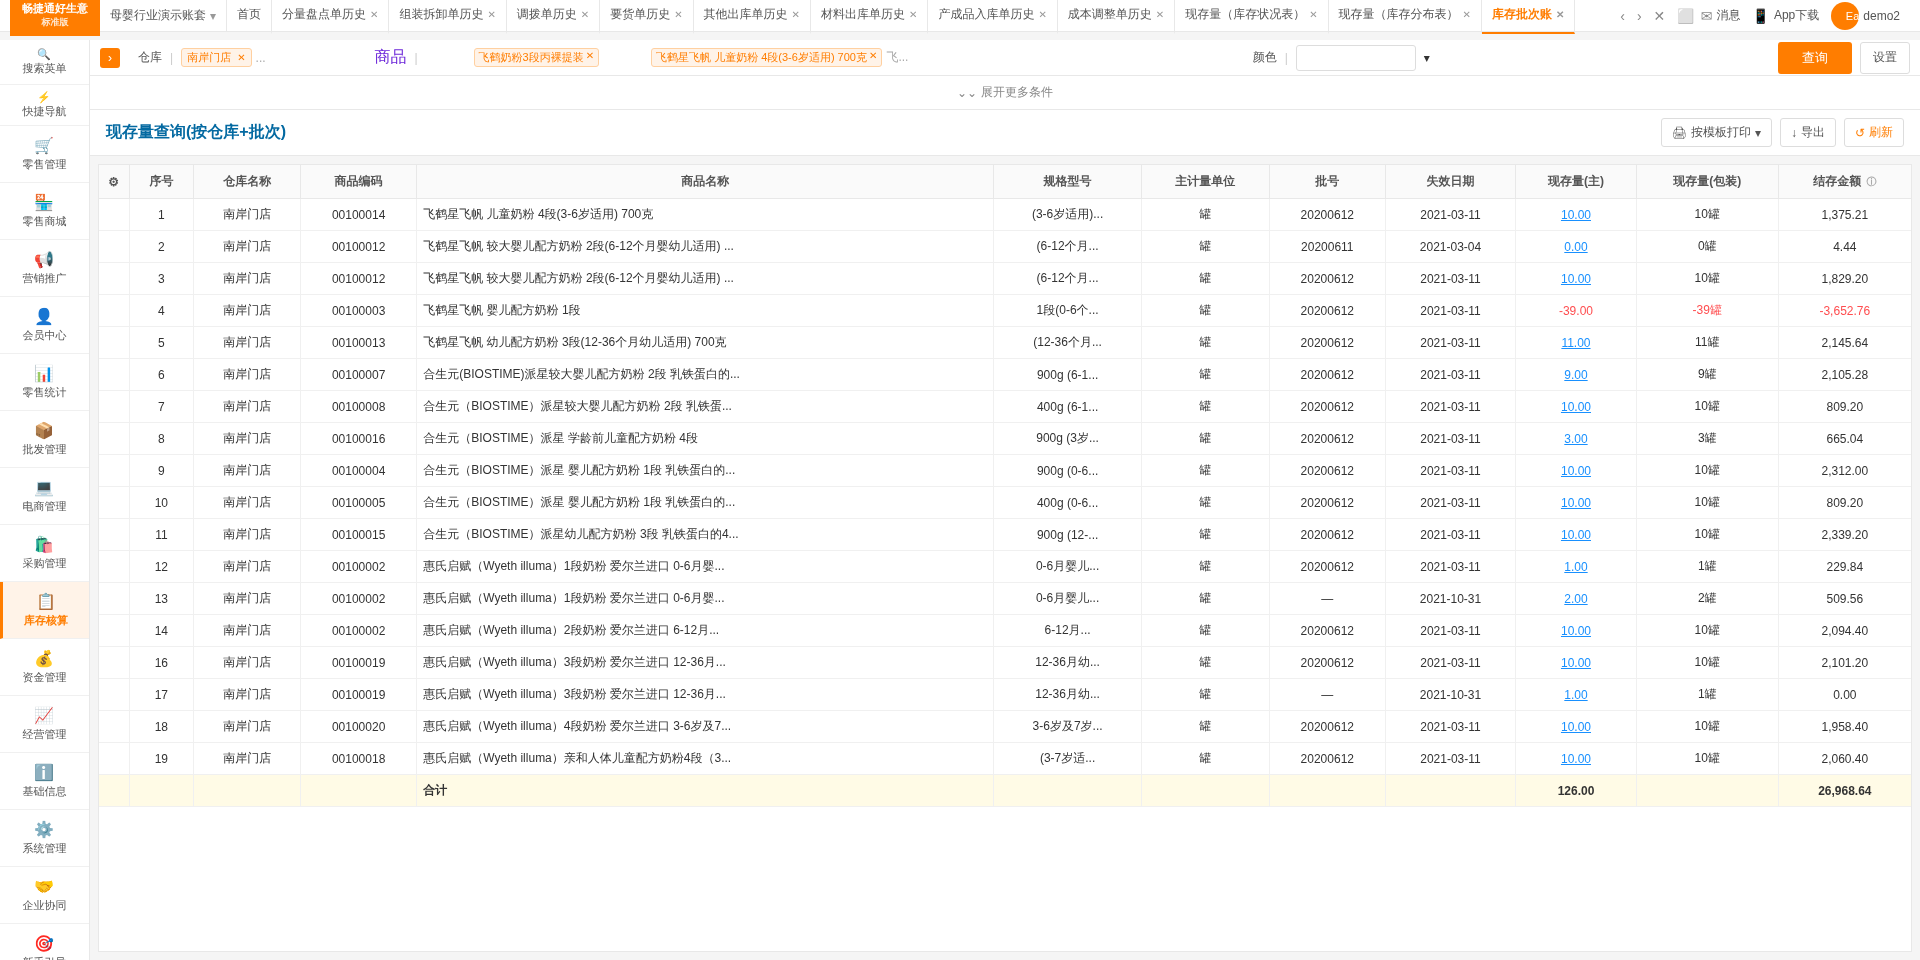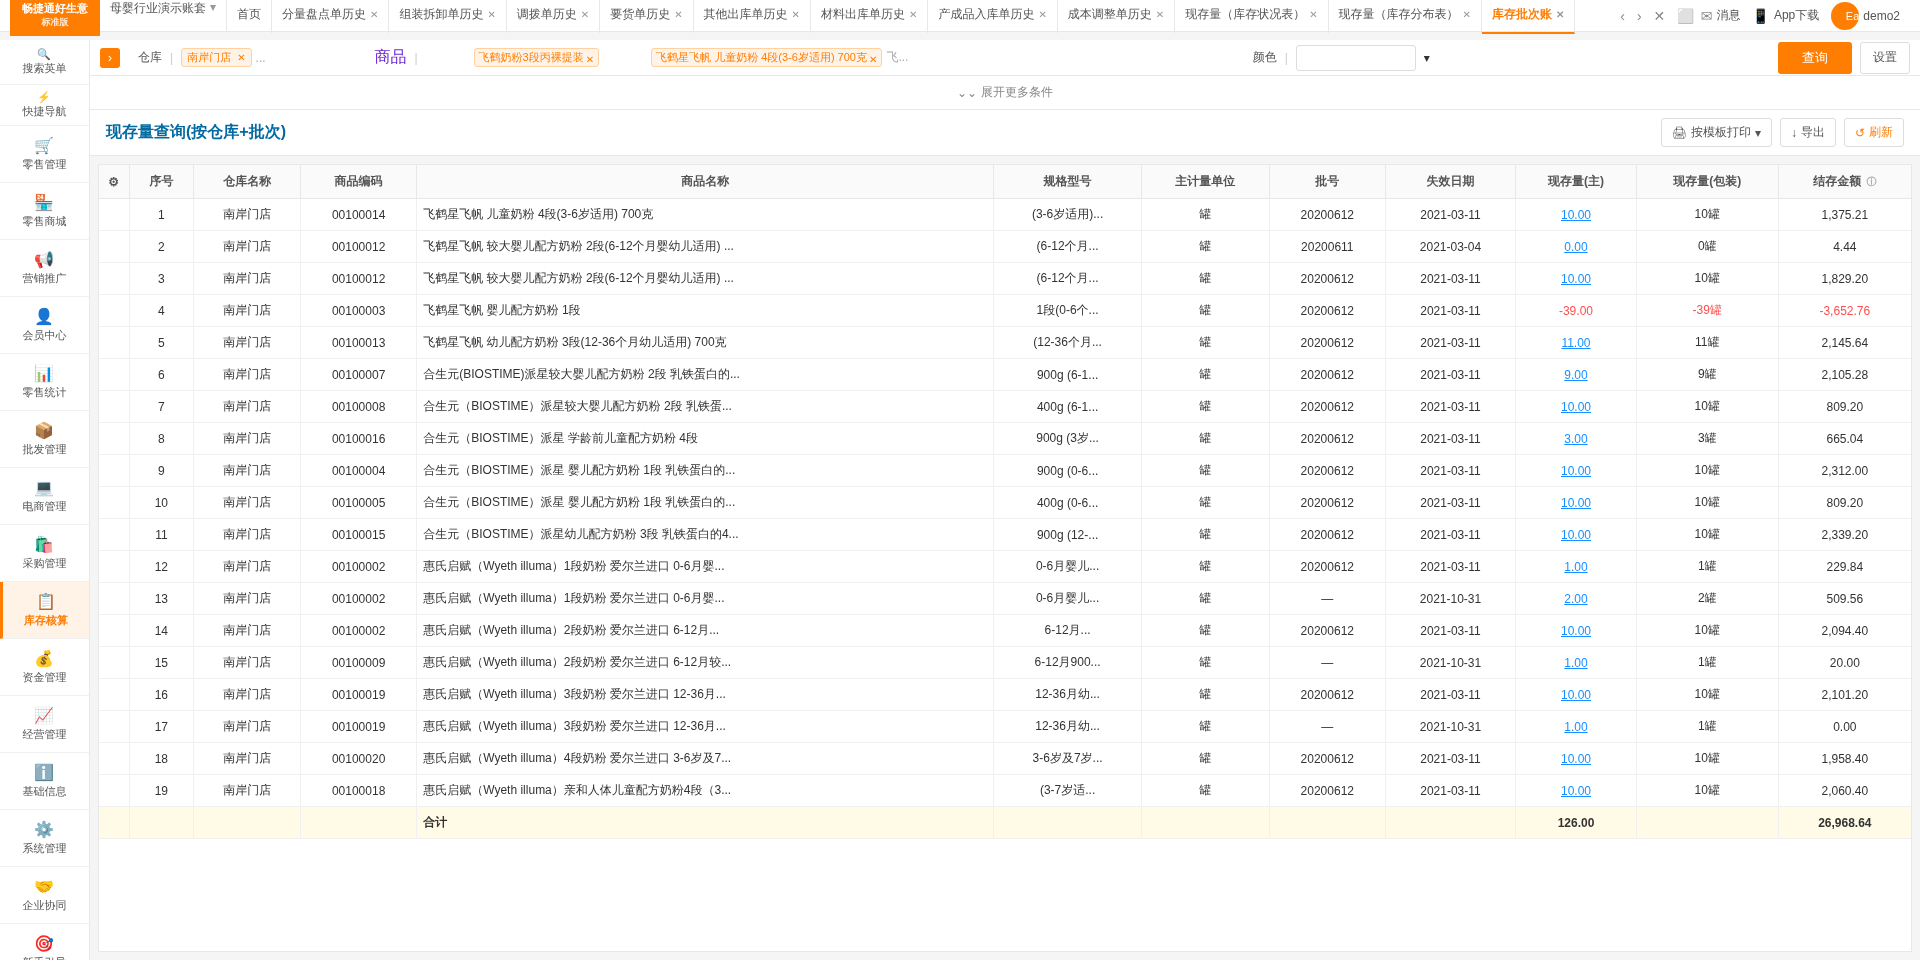--- a/index.html
+++ b/index.html
@@ -29,21 +29,21 @@
       height: 40px;
       color: #fff;
       font-size: 10px;
       font-weight: bold;
       padding: 2px;
     }
     .logo-text { font-size: 11px; line-height: 1.2; text-align: center; }
     .logo-sub { font-size: 9px; color: rgba(255,255,255,0.8); }
     .dropdown-selector {
       display: flex;
-      align-items: flex-start;
+      align-items: center;
       padding: 0 10px;
       font-size: 12px;
       color: #555;
       border-right: 1px solid #e8e8e8;
       height: 100%;
       cursor: pointer;
       white-space: nowrap;
     }
     .dropdown-selector span.arrow { margin-left: 4px; color: #999; }
 
@@ -248,21 +248,21 @@
       min-width: 120px;
     }
     .filter-tag {
       background: #fff3e8;
       color: #ff7d00;
       border: 1px solid #ffd0a0;
       border-radius: 3px;
       padding: 1px 4px;
       font-size: 11px;
       display: flex;
-      align-items: flex-end;
+      align-items: flex-start;
       gap: 2px;
       margin-left: 48px;
     }
     .filter-tag .tag-close { cursor: pointer; font-size: 10px; }
     .filter-dots { color: #aaa; font-size: 12px; cursor: pointer; }
     .btn-query {
       background: #ff7d00;
       color: #fff;
       border: none;
       border-radius: 3px;
@@ -755,34 +755,20 @@
               <td>6-12月...</td>
               <td>罐</td>
               <td>20200612</td>
               <td>2021-03-11</td>
               <td class="td-link">10.00</td>
               <td>10罐</td>
               <td>2,094.40</td>
             </tr>
             <tr>
               <td></td>
-              <td>15</td>
-              <td>南岸门店</td>
-              <td>00100009</td>
-              <td class="td-left">惠氏启赋（Wyeth illuma）2段奶粉 爱尔兰进口 6-12月较...</td>
-              <td>6-12月900...</td>
-              <td>罐</td>
-              <td>—</td>
-              <td>2021-10-31</td>
-              <td class="td-link">1.00</td>
-              <td>1罐</td>
-              <td>20.00</td>
-            </tr>
-            <tr>
-              <td></td>
               <td>16</td>
               <td>南岸门店</td>
               <td>00100019</td>
               <td class="td-left">惠氏启赋（Wyeth illuma）3段奶粉 爱尔兰进口 12-36月...</td>
               <td>12-36月幼...</td>
               <td>罐</td>
               <td>20200612</td>
               <td>2021-03-11</td>
               <td class="td-link">10.00</td>
               <td>10罐</td>

